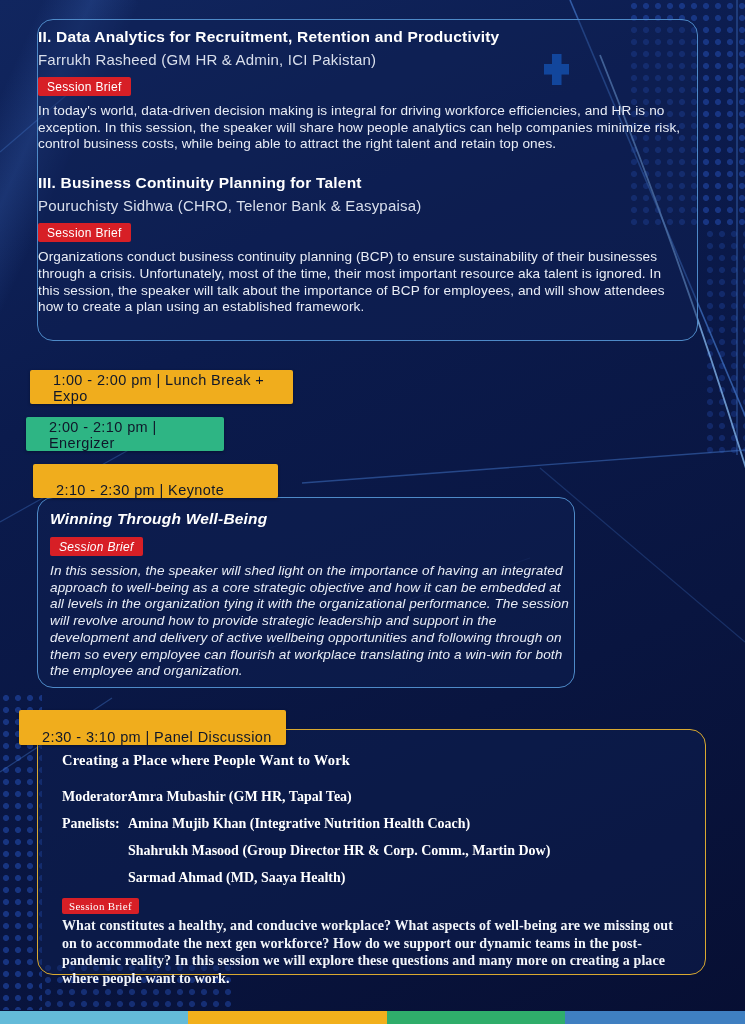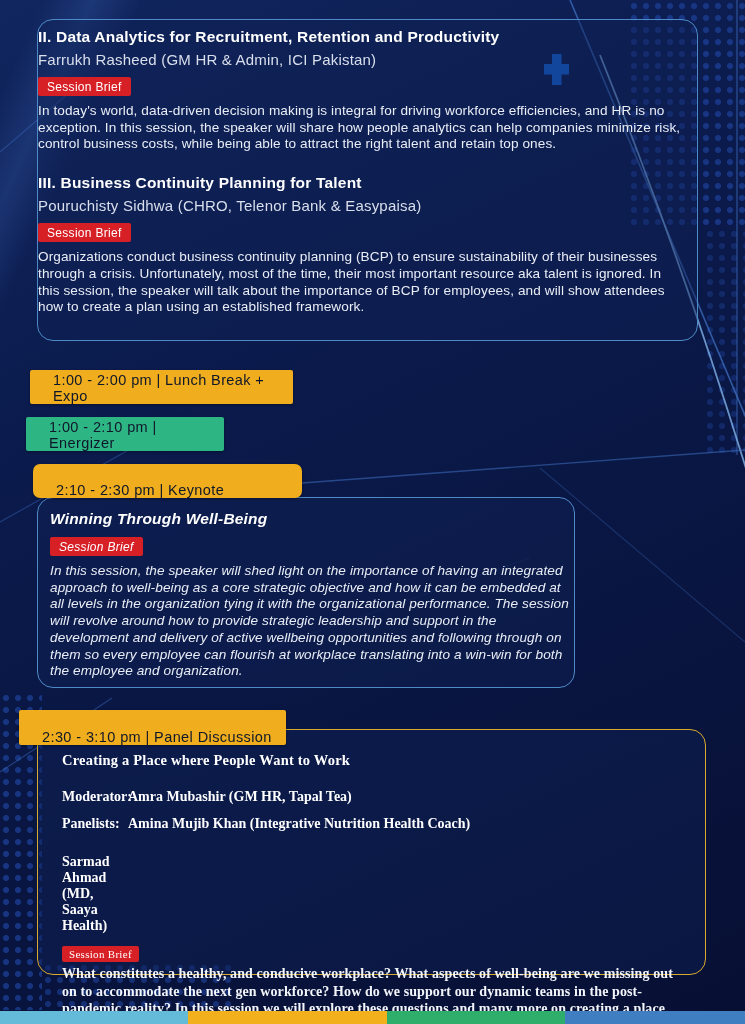--- a/index.html
+++ b/index.html
@@ -49,21 +49,21 @@
   .s-brief { font-size:13.6px; line-height:1.23; margin-top:7px; color:#e9edf6; letter-spacing:.1px; }
   .session + .session { margin-top:21px; }
   
   .banner {
     position:absolute; height:34px; display:flex; align-items:flex-end;
     padding-left:23px; color:#0f172a; font-size:14.5px; letter-spacing:.4px;
     border-radius:2px; z-index:3; box-shadow:0 1px 3px rgba(0,0,0,.35);
   }
   .banner-lunch    { left:30px; top:370px; width:263px; }
   .banner-energizer{ left:26px; top:417px; width:198px; }
-  .banner-keynote  { left:33px; top:464px; width:269px;border-radius:7px; }
+  .banner-keynote  { left:33px; top:464px; width:245px; }
   .banner-panel    { left:19px; top:710px; width:267px; height:35px; }
   
   .p-title { font-size:14.5px; font-weight:bold; color:#ffffff; letter-spacing:.2px; }
   .p-grid {
     display:grid; grid-template-columns:66px 1fr; row-gap:11px; column-gap:0;
     margin-top:20px; font-size:14px; font-weight:bold; color:#ffffff;
   }
   .p-grid .lbl { white-space:nowrap; }
   .p-badge { font-size:11px; margin-top:12px; padding:2px 7px; }
   .p-brief { font-size:14px; font-weight:bold; line-height:1.26; margin-top:3px; color:#f2f5fa; letter-spacing:.1px; }
@@ -108,21 +108,21 @@
       <div class="s-speaker">Pouruchisty Sidhwa (CHRO, Telenor Bank &amp; Easypaisa)</div>
       <span class="badge">Session Brief</span>
       <p class="s-brief">Organizations conduct business continuity planning (BCP) to ensure sustainability of their businesses through a crisis. Unfortunately, most of the time, their most important resource aka talent is ignored. In this session, the speaker will talk about the importance of BCP for employees, and will show attendees how to create a plan using an established framework.</p>
     </div>
   </section>
 
   <div class="banner banner-lunch" style="background:#f0ad1d">
     <span>1:00 - 2:00 pm | Lunch Break + Expo</span>
   </div>
   <div class="banner banner-energizer" style="background:#2eb584">
-    <span>1:00 - 2:10 pm | Energizer</span>
+    <span>2:00 - 2:10 pm | Energizer</span>
   </div>
   <div class="banner banner-keynote" style="background:#f0ad1d">
     <span>2:10 - 2:30 pm  |  Keynote</span>
   </div>
 
   <section class="card card-keynote">
     <h2 class="s-title">Winning Through Well-Being</h2>
     <span class="badge">Session Brief</span>
     <p class="s-brief">In this session, the speaker will shed light on the importance of having an integrated approach to well-being as a core strategic objective and how it can be embedded at all levels in the organization tying it with the organizational performance. The session will revolve around how to provide strategic leadership and support in the development and delivery of active wellbeing opportunities and following through on them so every employee can flourish at workplace translating into a win-win for both the employee and organization.</p>
   </section>
@@ -132,20 +132,21 @@
   </div>
 
   <section class="card card-panel">
     <h2 class="p-title">Creating a Place where People Want to Work</h2>
     <div class="p-grid">
       <span class="lbl">Moderator:</span>
       <span>Amra Mubashir (GM HR, Tapal Tea)</span>
       <span class="lbl">Panelists:</span>
       <span>Amina Mujib Khan (Integrative Nutrition Health Coach)</span>
       <span></span>
+      <span>Shahrukh Masood (Group Director HR &amp; Corp. Comm., Martin Dow)</span>
       <span></span>
       <span>Sarmad Ahmad (MD, Saaya Health)</span>
     </div>
     <span class="badge p-badge">Session Brief</span>
     <p class="p-brief">What constitutes a healthy, and conducive workplace? What aspects of well-being are we missing out on to accommodate the next gen workforce? How do we support our dynamic teams in the post-pandemic reality? In this session we will explore these questions and many more on creating a place where people want to work.</p>
   </section>
 
   <div class="footer">
     <div style="background:#64bbd9;width:25.2%"></div>
     <div style="background:#f2b01c;width:26.8%"></div>

